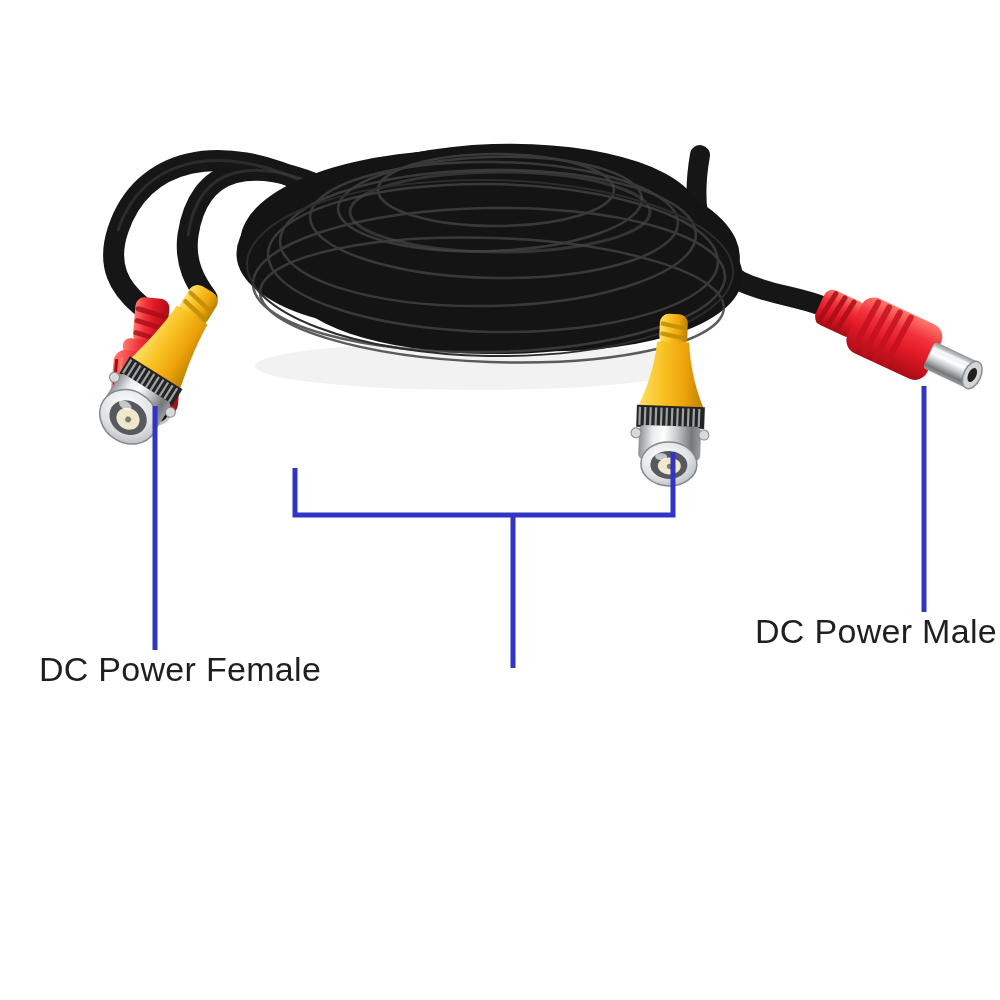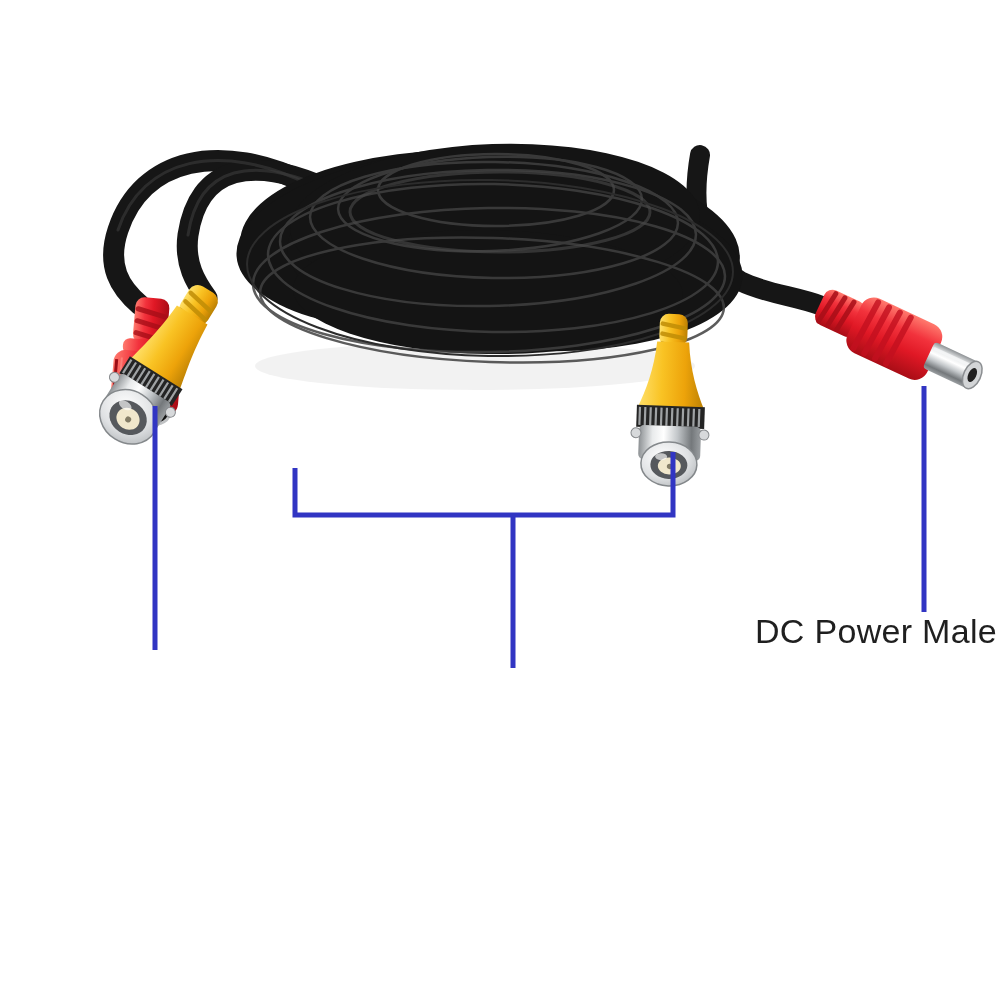--- a/index.html
+++ b/index.html
@@ -180,14 +180,15 @@
     </g>
 
     <g fill="none" stroke-width="5">
       <line x1="155" y1="406" x2="155" y2="650" stroke="#3135c3"></line>
       <polyline points="295,468 295,515 673,515 673,452" stroke="#3135c3"></polyline>
       <line x1="513" y1="515" x2="513" y2="668" stroke="#3135c3"></line>
       <line x1="924" y1="386" x2="924" y2="612" stroke="#3135c3"></line>
     </g>
   </svg>
 
+  <div class="label label-dc-female">DC Power Female</div>
   <div class="label label-dc-male">DC Power Male</div>
 </div>
 
 </body></html>

